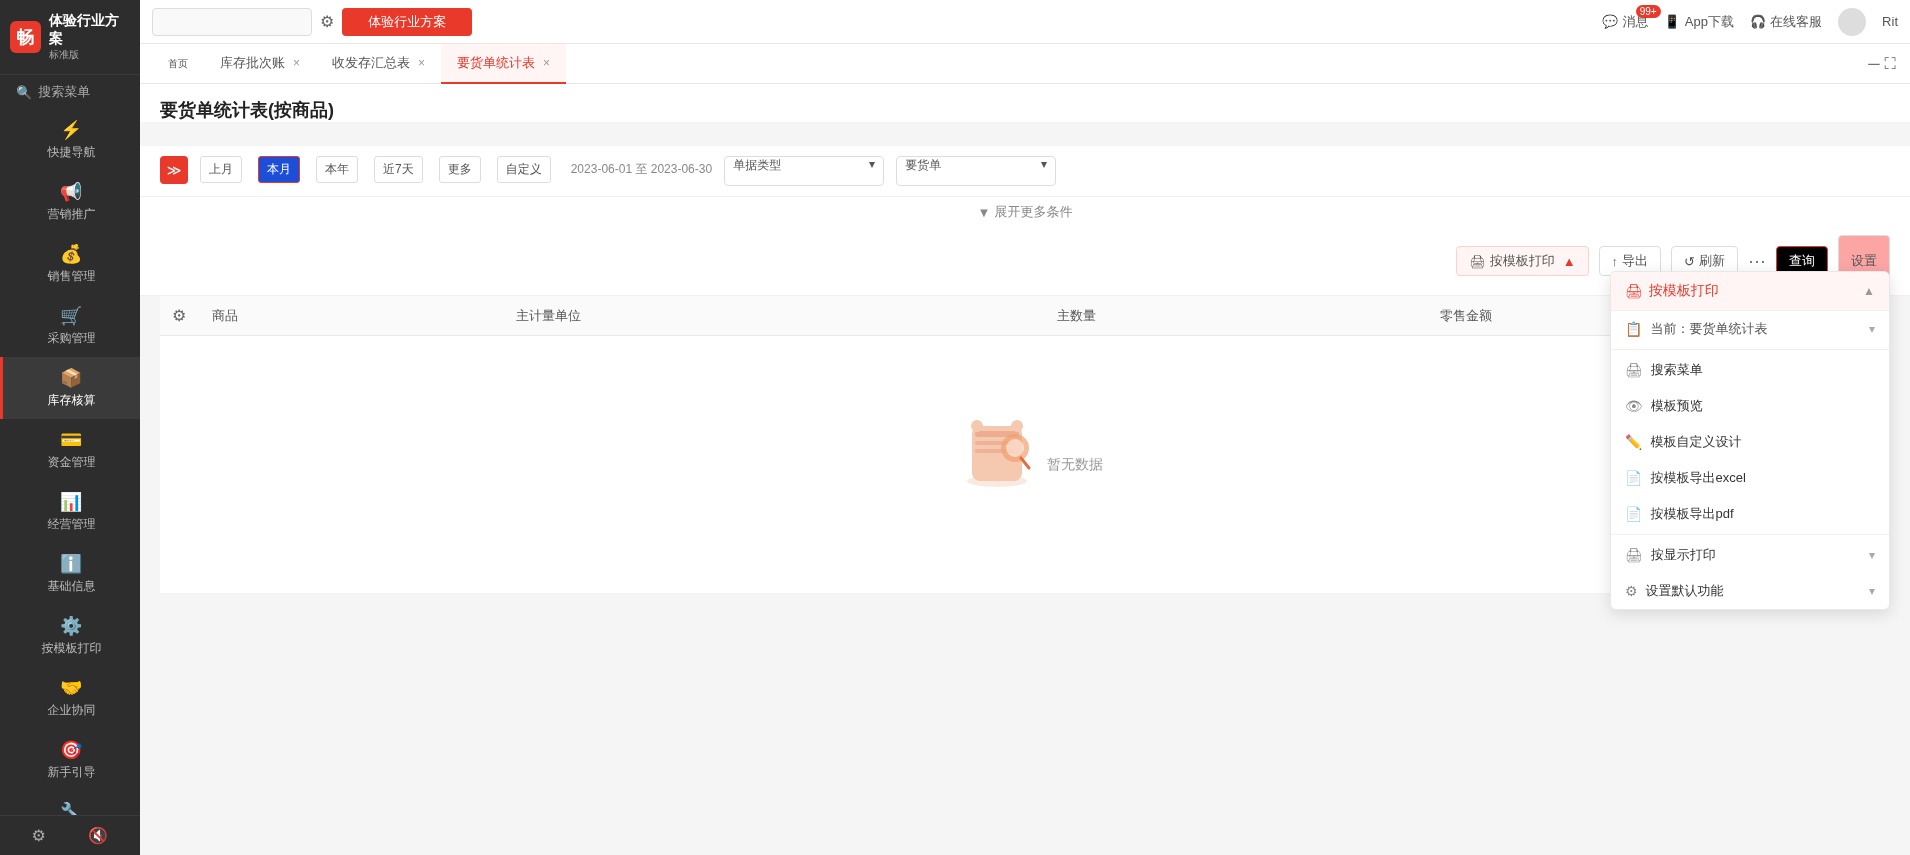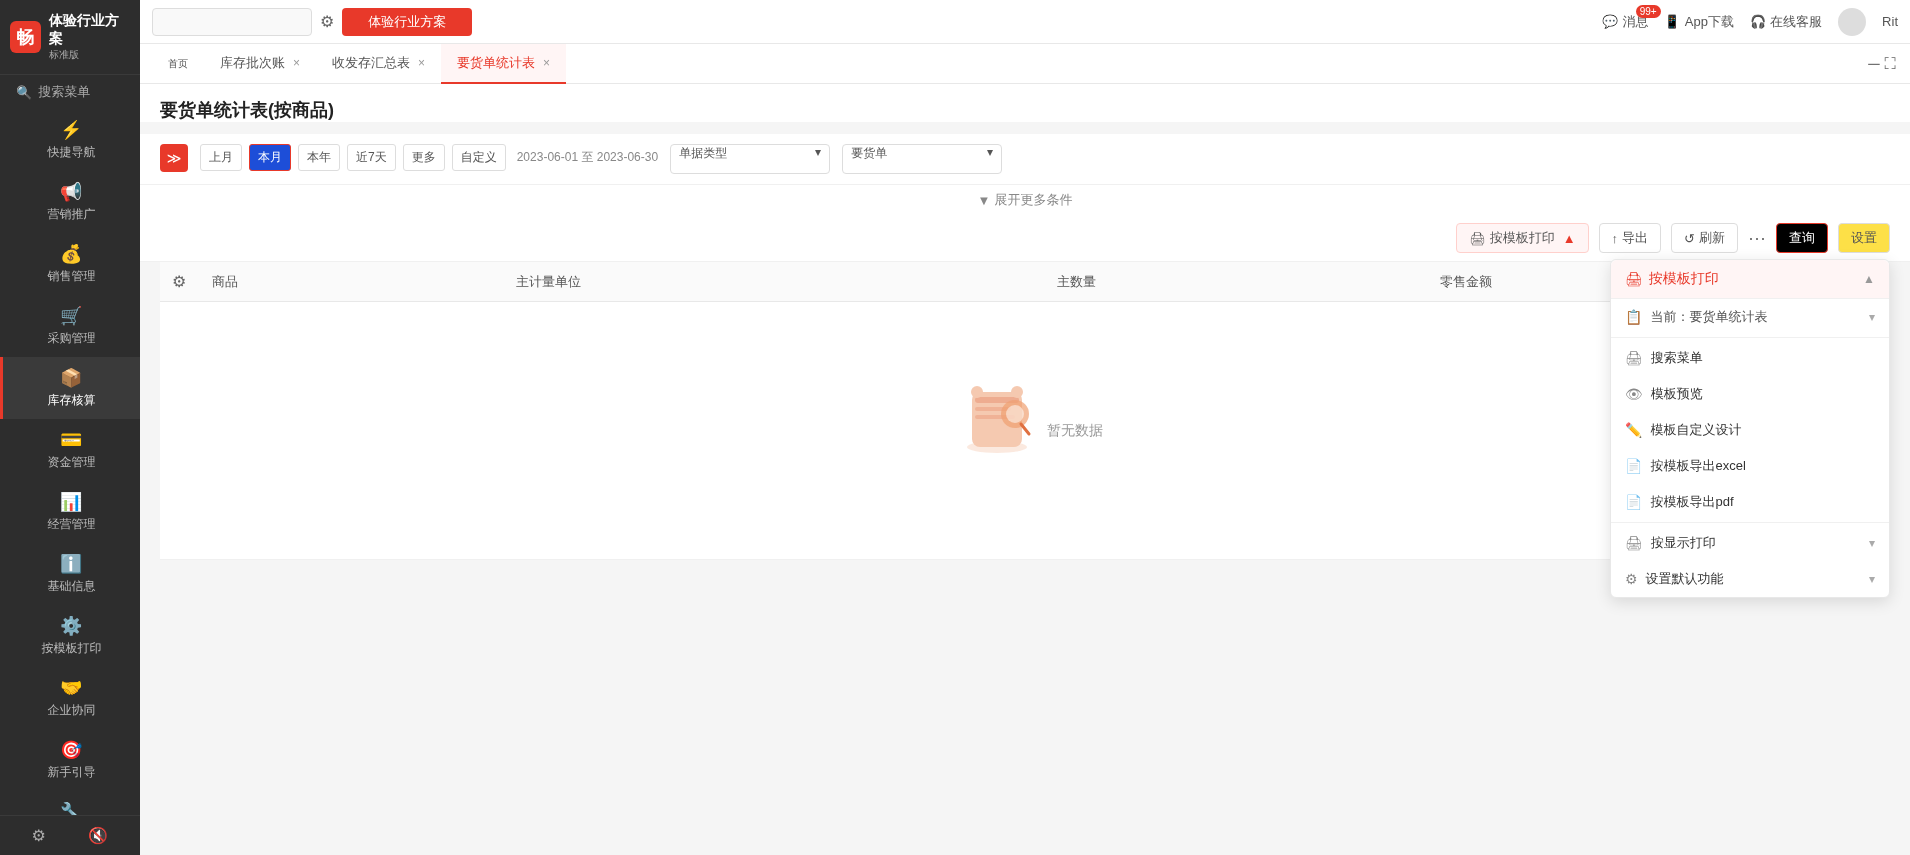--- a/index.html
+++ b/index.html
@@ -198,21 +198,21 @@
 
     
     .page-header {
       background: #fff;
       padding: 14px 20px 0 20px;
     }
     .page-title {
       font-size: 18px;
       font-weight: bold;
       color: #222;
-      margin-bottom: 12px;
+      margin-bottom: 24px;
     }
 
     
     .filter-bar {
       background: #fff;
       padding: 10px 20px;
       display: flex;
       align-items: flex-start;
       gap: 12px;
       border-bottom: 1px solid #f0f0f0;
@@ -224,21 +224,21 @@
       color: white;
       border: none;
       border-radius: 4px;
       display: flex; align-items: center; justify-content: center;
       cursor: pointer; font-size: 14px;
     }
     .filter-group {
       display: flex; flex-direction: column; gap: 4px;
     }
     .filter-date-row {
-      display: flex; align-items: center; gap: 7px; flex-wrap: wrap;
+      display: flex; align-items: center; gap: 16px; flex-wrap: wrap;
     }
     .date-btn {
       padding: 4px 8px;
       border: 1px solid #ddd;
       border-radius: 3px;
       font-size: 12px;
       color: #555;
       cursor: pointer;
       background: #fff;
     }
@@ -305,23 +305,23 @@
       color: #555; font-size: 13px; cursor: pointer;
       background: #fff5f5;
       border: 1px solid #ffd0cc;
       padding: 5px 12px;
       border-radius: 4px;
     }
     .more-btn {
       color: #666; font-size: 18px; cursor: pointer; background: none; border: none;
     }
     .settings-btn {
-      background: #fde047;
+      background: #fca5a5;
       border: 1px solid #ddd;
-      padding: 5px 12px;
+      padding: 16px 12px;
       border-radius: 4px;
       font-size: 13px;
       cursor: pointer;
       color: #555;
       text-align: right;
     }
 
     
     .table-container {
       padding: 0 20px 20px 20px;

